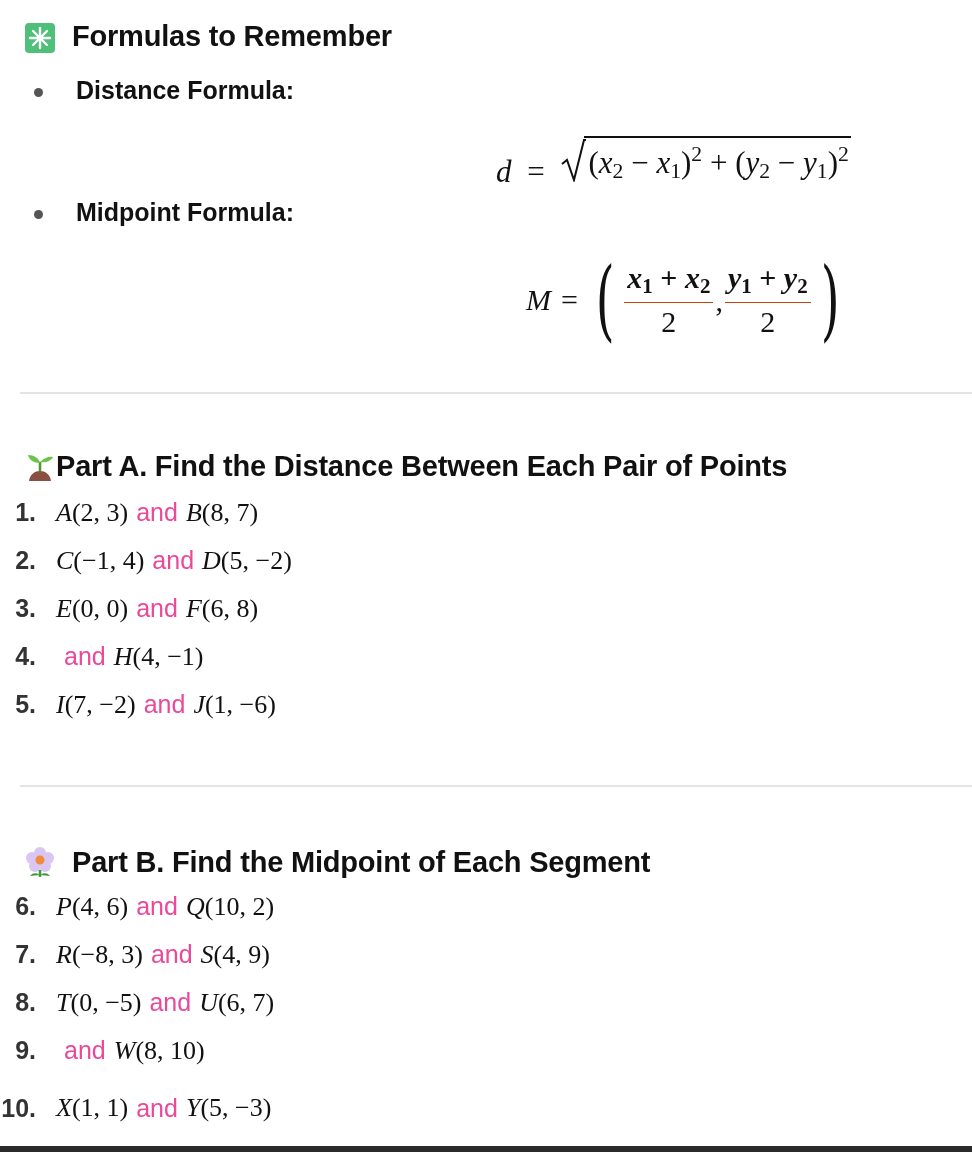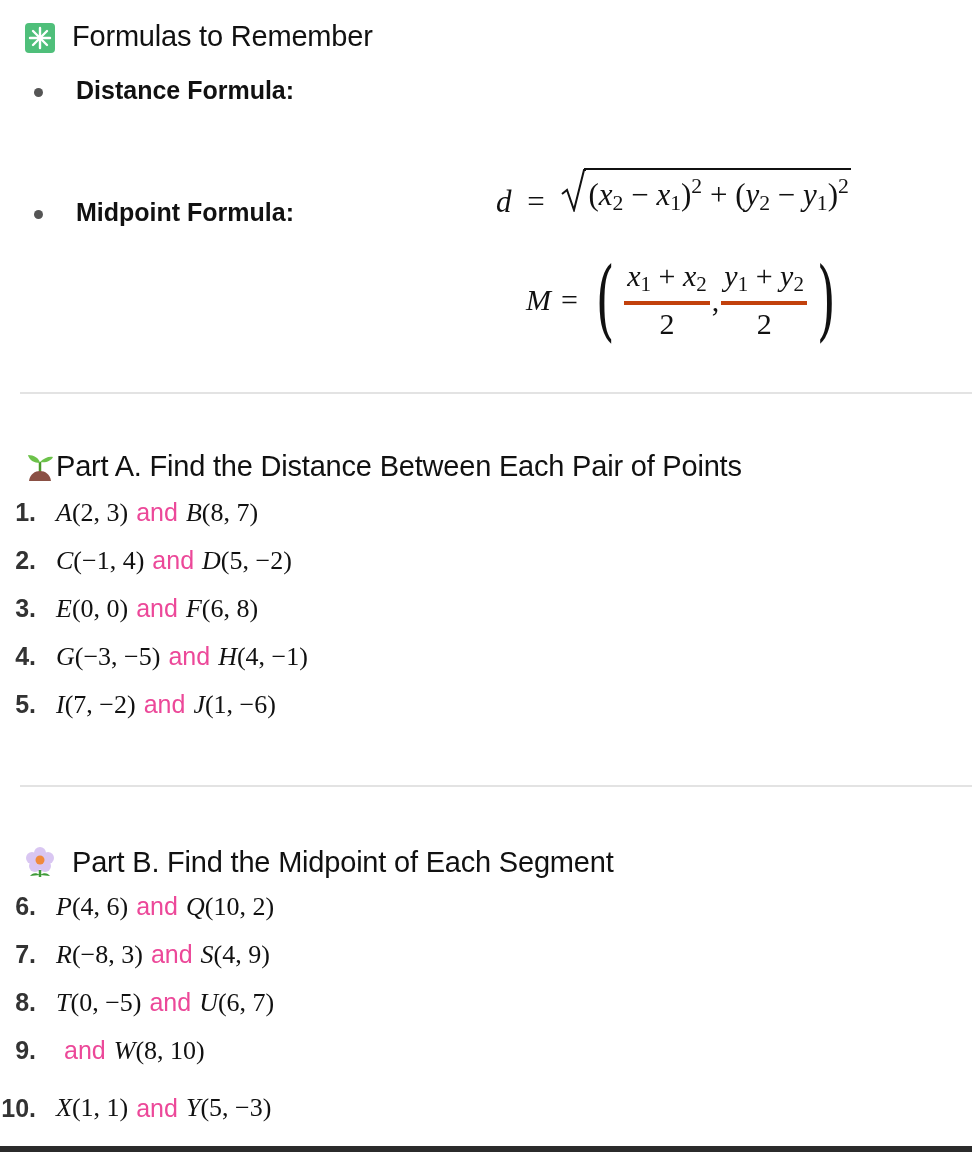--- a/index.html
+++ b/index.html
@@ -11,21 +11,21 @@
       width: 972px;
       height: 1152px;
       position: relative;
       overflow: hidden;
       font-family: "Liberation Sans", "DejaVu Sans", sans-serif;
       color: #111111;
     }
     .abs { position: absolute; }
     .heading {
       font-size: 29px;
-      font-weight: 400;
+      font-weight: 700;
       color: #111;
       white-space: nowrap;
       letter-spacing: -0.2px;
       text-align: center;
     }
     .icon-box {
       width: 32px;
       height: 32px;
       display: inline-block;
     }
@@ -44,38 +44,38 @@
     .math {
       font-family: "Liberation Serif", "DejaVu Serif", serif;
       color: #111;
       white-space: nowrap;
     }
     .math i { font-style: italic; }
     .sub { font-size: 0.7em; vertical-align: -0.25em; font-style: normal; }
     .sup { font-size: 0.7em; vertical-align: 0.55em; font-style: normal; }
     .sqrt-wrap {
       display: inline-flex;
-      align-items: flex-start;
-      margin-top: 32px;
+      align-items: center;
     }
     .radicand {
       border-top: 2px solid #111;
       padding: 4px 2px 0 4px;
       display: inline-block;
     }
     .frac {
       display: inline-flex;
       flex-direction: column;
       align-items: center;
       vertical-align: middle;
       margin: 0 2px;
     }
     .frac .num {
       padding: 0 3px 3px 3px;
-      border-bottom: 4px solid #c2410c;
+      border-bottom: 1px solid #c2410c;
+      font-weight: bold;
     }
     .frac .den {
       padding-top: 2px;
     }
     .big-paren {
       font-family: "DejaVu Serif", serif;
       font-size: 88px;
       font-weight: 300;
       line-height: 1;
       display: inline-block;
@@ -194,21 +194,20 @@
     <span class="pt"><span class="lbl">D</span><span>(5, −2)</span></span>
   </div>
   <div class="list-row" style="height:48px;">
     <span class="list-num">3.</span>
     <span class="pt"><span class="lbl">E</span><span>(0, 0)</span></span>
     <span class="and">and</span>
     <span class="pt"><span class="lbl">F</span><span>(6, 8)</span></span>
   </div>
   <div class="list-row" style="height:48px;">
     <span class="list-num">4.</span>
-    <span class="pt"><span class="lbl">G</span><span>(−3, −5)</span></span>
     <span class="and">and</span>
     <span class="pt"><span class="lbl">H</span><span>(4, −1)</span></span>
   </div>
   <div class="list-row" style="height:48px;">
     <span class="list-num">5.</span>
     <span class="pt"><span class="lbl">I</span><span>(7, −2)</span></span>
     <span class="and">and</span>
     <span class="pt"><span class="lbl">J</span><span>(1, −6)</span></span>
   </div>
 </div>

